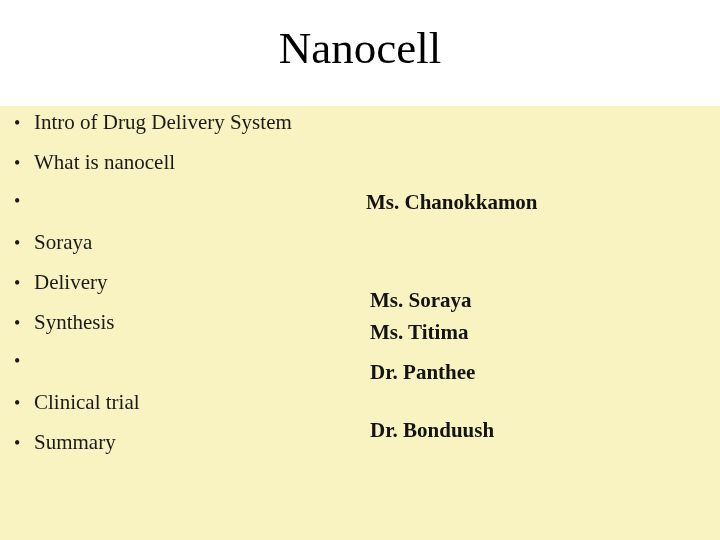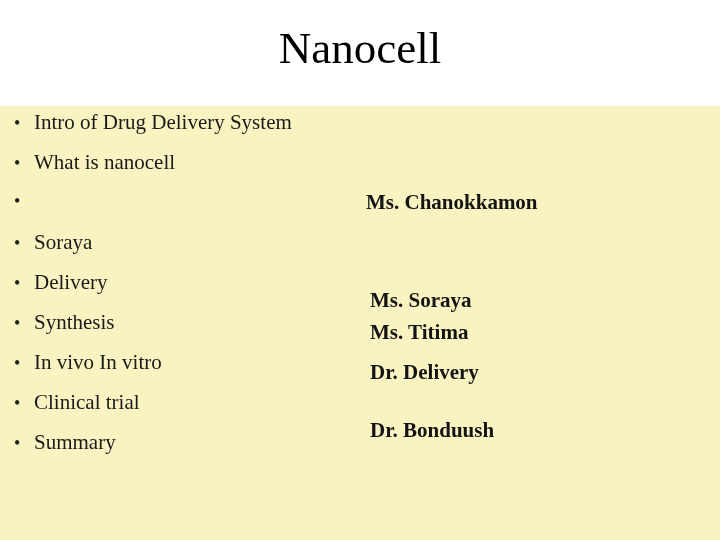--- a/index.html
+++ b/index.html
@@ -123,33 +123,32 @@
     <li>
       <span class="bullet-dot">•</span>
       <span class="bullet-text">Delivery</span>
     </li>
     <li>
       <span class="bullet-dot">•</span>
       <span class="bullet-text">Synthesis</span>
     </li>
     <li>
       <span class="bullet-dot">•</span>
-      <span class="bullet-text">In vivo In vitro</span>
     </li>
     <li>
       <span class="bullet-dot">•</span>
       <span class="bullet-text">Clinical trial</span>
     </li>
     <li>
       <span class="bullet-dot">•</span>
       <span class="bullet-text">Summary</span>
     </li>
   </ul>
 
   <div class="names">
     <div class="name" id="n0" style="left: 4px; top: 58px; font-size: 21px; margin-top: 20px;">Ms. Chanokkamon</div>
     <div class="name" id="n1" style="left: 8px; top: 176px; font-size: 21px;">Ms. Soraya</div>
     <div class="name" id="n2" style="left: 8px; top: 208px; font-size: 21px;">Ms. Titima</div>
-    <div class="name" id="n3" style="left: 8px; top: 248px; font-size: 21px;">Dr.  Delivery</div>
+    <div class="name" id="n3" style="left: 8px; top: 248px; font-size: 21px;">Dr.  Panthee</div>
     <div class="name" id="n4" style="left: 8px; top: 306px; font-size: 21px;">Dr. Bonduush</div>
   </div>
 
 </div>
 
 </body></html>

